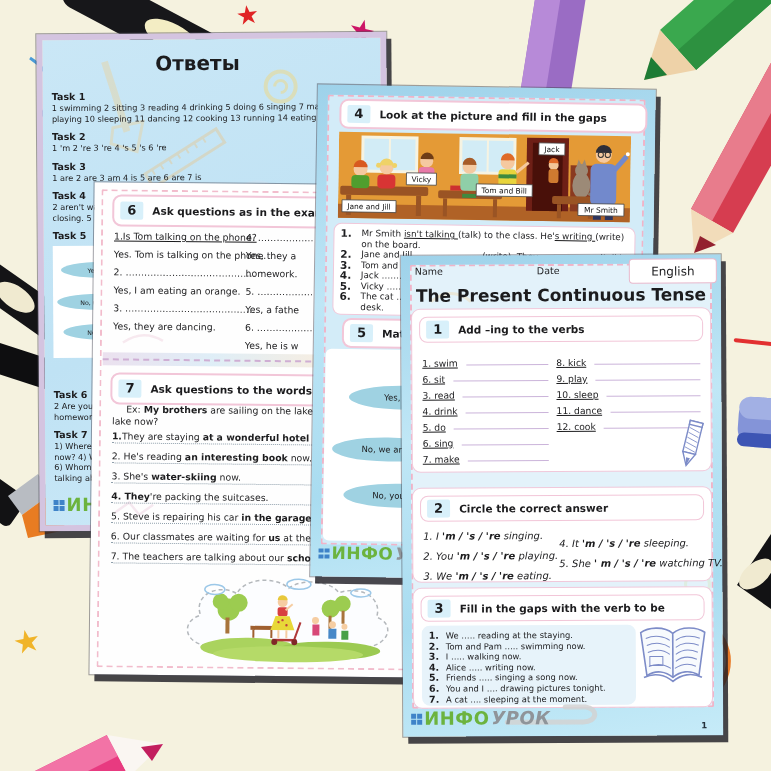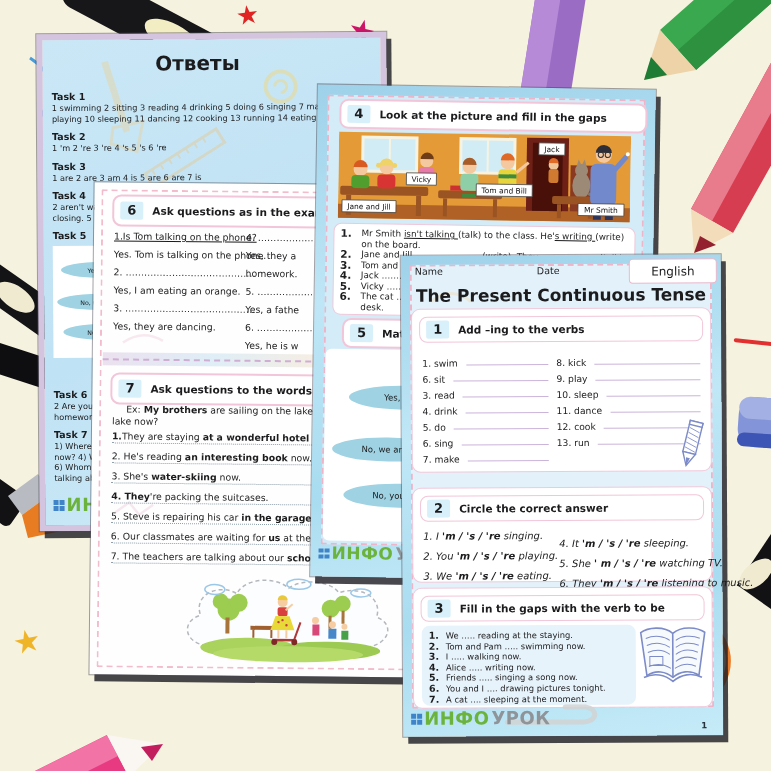--- a/index.html
+++ b/index.html
@@ -30,21 +30,21 @@
 
   
   .pagelogo{display:flex;align-items:center;gap:2px;font-weight:bold;z-index:5;}
   .ldots{position:relative;width:11px;height:17px;display:inline-block;}
   .ldots i{position:absolute;width:4.5px;height:4.5px;background:#3f83c8;}
   .ldots i:nth-child(1){left:0;top:4px;}
   .ldots i:nth-child(2){left:0;top:10px;}
   .ldots i:nth-child(3){left:6px;top:4px;}
   .ldots i:nth-child(4){left:6px;top:10px;}
   .linfo{color:#6cb33e;font-size:18px;letter-spacing:.5px;}
-  .lurok{color:#8f9499;font-size:18px;letter-spacing:.5px;}
+  .lurok{color:#8f9499;font-size:18px;letter-spacing:.5px;font-style:italic;}
 
   
   .hbox{position:absolute;display:flex;align-items:center;gap:9px;background:#fff;border:2px solid #f2c6d8;border-radius:9px;padding:0 6px;}
   .numsq{background:#d8f0fa;font-weight:bold;font-size:13px;padding:0 7px;line-height:18px;border-radius:2px;}
   .htitle{font-weight:bold;font-size:10.5px;white-space:nowrap;}
 
   .sb{font-weight:bold;}
   .su{text-decoration:underline;}
 
   
@@ -92,21 +92,21 @@
   .pd-doodles{position:absolute;inset:0;opacity:.4;}
   .pd-name{position:absolute;left:14px;top:10px;font-size:9.5px;}
   .pd-date{position:absolute;left:136px;top:10px;font-size:9.5px;}
   .langtab{position:absolute;left:228px;top:4px;width:86px;height:23px;background:#fff;border:1.5px solid #e8b8cc;border-radius:4px;font-size:12px;display:flex;align-items:center;justify-content:center;}
   .pd-title{position:absolute;left:0;top:30px;width:320px;text-align:center;font-weight:bold;font-size:17px;}
   .secbox{position:absolute;left:10px;width:298px;background:#fff;border:1.5px solid #f0c8da;border-radius:9px;}
   .sec1{top:53px;height:162px;}
   .sec2{top:232px;height:93px;}
   .sec3{top:332px;height:119px;}
   .sechead{position:relative;margin:7px;height:24px;display:flex;align-items:center;gap:9px;background:#fff;border:1.5px solid #f2c6d8;border-radius:8px;padding:0 6px;}
-  .vcol{position:absolute;top:43px;}
+  .vcol{position:absolute;top:43px;text-decoration:underline;}
   .vcolL{left:10px;width:130px;}
   .vcolR{left:144px;width:148px;}
   .vrow{display:flex;align-items:flex-end;height:16px;}
   .vlabel{font-size:9.2px;white-space:nowrap;}
   .vline{flex:1;margin:0 4px 3px 8px;border-bottom:1.2px solid #cbb4da;}
   .c2col{position:absolute;top:42px;}
   .c2L{left:10px;}
   .c2R{left:146px;margin-top:8px;}
   .c2row{height:20px;font-size:10px;white-space:nowrap;font-style:italic;}
   .t3box{position:absolute;left:8px;top:37px;width:200px;height:70px;background:#e7f3fa;border-radius:8px;padding:5px 7px;}
@@ -546,24 +546,20 @@
             <span class="vline"></span>
           </div>
         <div class="vrow">
             <span class="vlabel">11. dance</span>
             <span class="vline"></span>
           </div>
         <div class="vrow">
             <span class="vlabel">12. cook</span>
             <span class="vline"></span>
           </div>
-        <div class="vrow">
-            <span class="vlabel">13. run</span>
-            <span class="vline"></span>
-          </div>
       </div>
       <svg class="pencil-doodle" width="30" height="52" viewBox="0 0 30 52">
         <g transform="rotate(14 15 26)" fill="#fff" stroke="#7d8cc8" stroke-width="1.4">
           <rect x="8" y="3" width="13" height="32"></rect>
           <path d="M8 3 H21 V7 H8 Z"></path>
           <path d="M8 35 L21 35 L14.5 48 Z"></path>
           <path d="M12.5 40 L14.5 48 L16.5 40 Z" fill="#7d8cc8" stroke="none"></path>
           <g stroke-width="0.8">
             <path d="M9 10 L20 13"></path>
               <path d="M9 15 L20 18"></path>
@@ -581,21 +577,20 @@
         <span class="htitle">Circle the correct answer</span>
       </div>
       <div class="c2col c2L">
         <div class="c2row"><span>1. I </span><span class="sb">'m / 's / 're</span><span> singing.</span></div>
         <div class="c2row"><span>2. You </span><span class="sb">'m / 's / 're</span><span> playing.</span></div>
         <div class="c2row"><span>3. We </span><span class="sb">'m / 's / 're</span><span> eating.</span></div>
       </div>
       <div class="c2col c2R">
         <div class="c2row"><span>4. It </span><span class="sb">'m / 's / 're</span><span> sleeping.</span></div>
         <div class="c2row"><span>5. She </span><span class="sb">' m / 's / 're</span><span> watching TV.</span></div>
-        <div class="c2row"><span>6. They </span><span class="sb">'m / 's / 're</span><span> listening to music.</span></div>
       </div>
     </div>
 
     <div class="secbox sec3">
       <div class="sechead">
         <span class="numsq">3</span>
         <span class="htitle">Fill in the gaps with the verb to be</span>
       </div>
       <div class="t3box">
         <div class="t3row">

